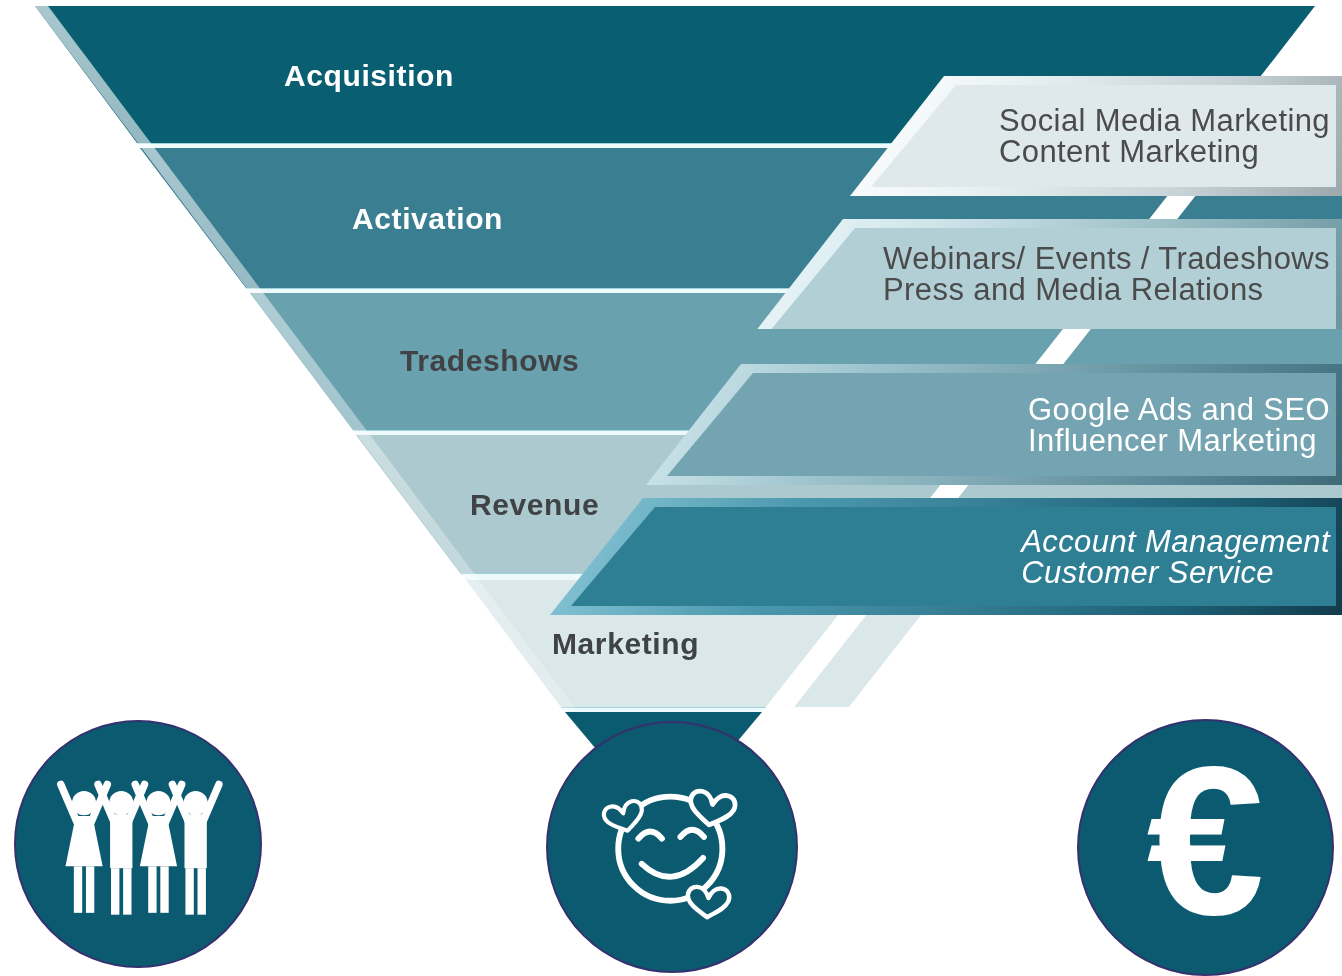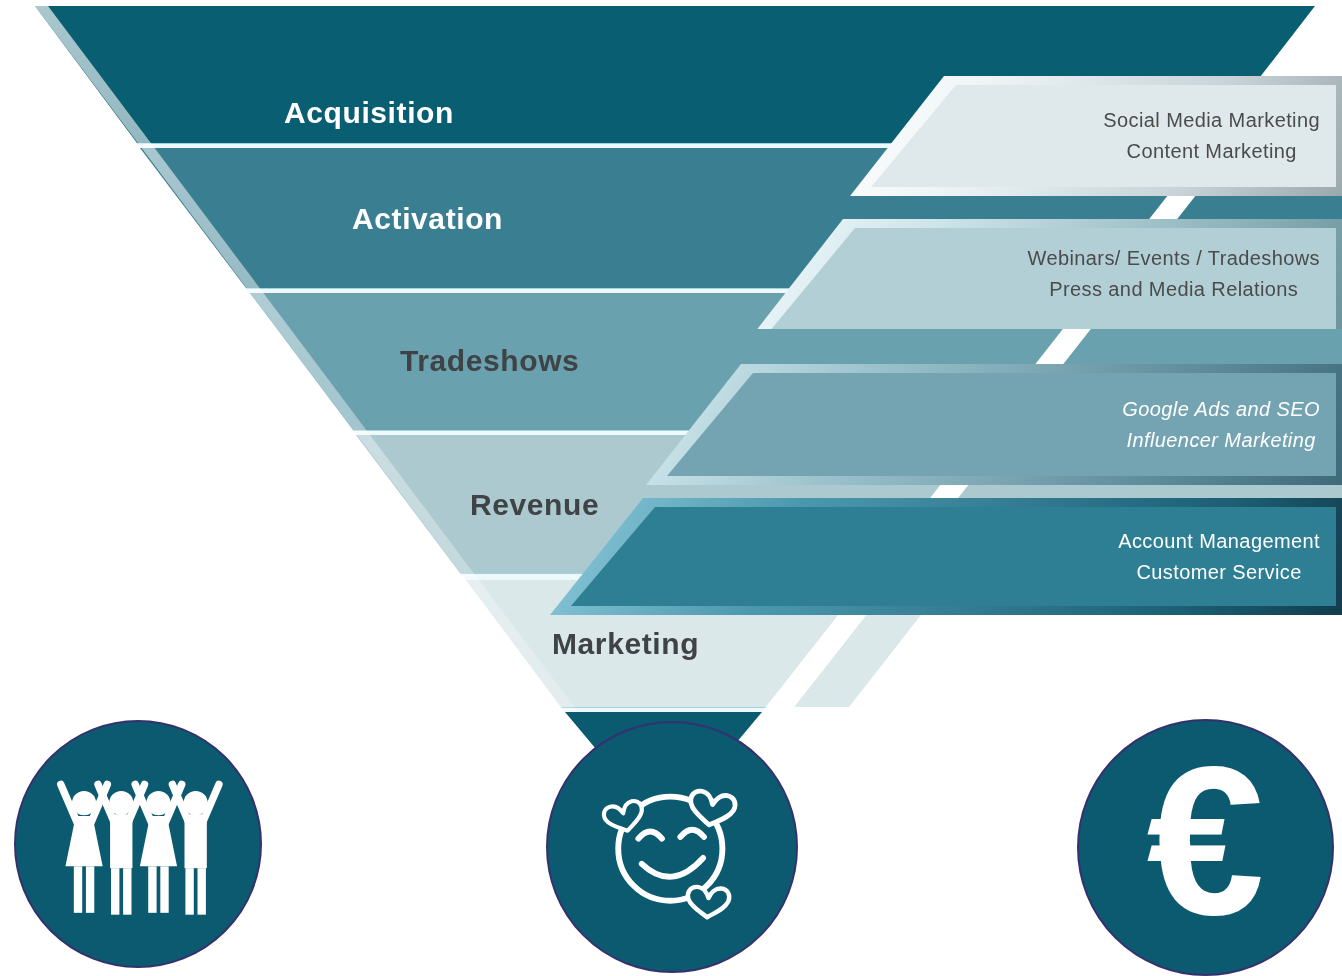--- a/index.html
+++ b/index.html
@@ -37,37 +37,37 @@
   .edgeL{left:35px;top:6px;width:545px;height:706px;z-index:3;
          background:linear-gradient(rgba(255,255,255,.65),rgba(255,255,255,.2));
          clip-path:polygon(0 0,13px 0,543px 706px,530px 706px);}
 
   
   .flabel{position:absolute;font-weight:bold;font-size:30px;letter-spacing:.6px;z-index:6;}
 
   
   .tab{position:absolute;z-index:5;}
   .tab .inner{position:absolute;left:0;top:0;width:100%;height:100%;}
-  .tabtext{position:absolute;right:22px;top:50%;transform:translateY(-50%);
-           text-align:center;font-size:20px;line-height:31px;letter-spacing:.4px;z-index:2;}
+  .tabtext{position:absolute;right:12px;top:50%;transform:translateY(-50%);
+           text-align:left;font-size:31px;line-height:31px;letter-spacing:.4px;z-index:2;}
   .tab1{left:850px;top:76px;width:492px;height:120px;
         background:linear-gradient(115deg,#ffffff 0%,#eef5f7 25%,#c7d3d7 70%,#9ba8ac 100%);
         clip-path:polygon(94px 0,492px 0,492px 120px,0 120px);}
   .tab1 .inner{clip-path:polygon(106px 9px,486px 9px,486px 111px,21px 111px);}
   .tab2{left:748px;top:219px;width:594px;height:110px;
         background:linear-gradient(115deg,#f2fafc 0%,#cde4e9 30%,#8fb4bc 75%,#6d949d 100%);
         clip-path:polygon(95px 0,594px 0,594px 122px,0 122px);}
   .tab2 .inner{clip-path:polygon(107px 9px,588px 9px,588px 113px,21px 113px);}
   .tab3{left:646px;top:364px;width:696px;height:121px;
         background:linear-gradient(115deg,#d6ebf0 0%,#9cc3cd 30%,#5d8b99 75%,#3f6b79 100%);
         clip-path:polygon(95px 0,696px 0,696px 121px,0 121px);}
   .tab3 .inner{clip-path:polygon(107px 9px,690px 9px,690px 112px,21px 112px);}
   .tab4{left:550px;top:498px;width:792px;height:117px;
         background:linear-gradient(115deg,#8ecadb 0%,#4b98ad 30%,#1d6076 80%,#123c4c 100%);
-        clip-path:polygon(93px 0,792px 0,792px 117px,0 117px);}
+        clip-path:polygon(93px 0,792px 0,792px 117px,0 117px);font-style:italic;}
   .tab4 .inner{clip-path:polygon(105px 9px,786px 9px,786px 108px,21px 108px);}
 
   
   .circle{position:absolute;border-radius:50%;border:2px solid #35316f;z-index:8;
           display:flex;align-items:center;justify-content:center;}
   .c1{left:14px;top:720px;width:244px;height:244px;}
   .c2{left:546px;top:721px;width:248px;height:248px;}
   .c3{left:1077px;top:719px;width:253px;height:253px;}
   .euro{color:#ffffff;font-size:212px;font-weight:bold;line-height:1;margin-top:-14px;}
 </style>
@@ -83,21 +83,21 @@
 <div class="band tip" style="background-color: rgb(10, 90, 112);"></div>
 
 <div class="sep sep1"></div>
 <div class="sep sep2"></div>
 <div class="sep sep3"></div>
 <div class="sep sep4"></div>
 <div class="sep sep5"></div>
 <div class="abs slash"></div>
 <div class="abs edgeL"></div>
 
-<div class="flabel" style="left: 284px; top: 59px; color: rgb(255, 255, 255); margin-top: 37px;">Acquisition</div>
+<div class="flabel" style="left: 284px; top: 59px; color: rgb(255, 255, 255);">Acquisition</div>
 <div class="flabel" style="left: 332px; top: 202px; color: rgb(255, 255, 255); margin-left: 20px;">Activation</div>
 <div class="flabel" style="left: 400px; top: 344px; color: rgb(63, 67, 70);">Tradeshows</div>
 <div class="flabel" style="left: 470px; top: 488px; color: rgb(63, 67, 70);">Revenue</div>
 <div class="flabel" style="left: 552px; top: 627px; color: rgb(63, 67, 70);">Marketing</div>
 
 <div class="tab tab1">
   <div class="inner" style="background-color: rgb(223, 233, 236);"></div>
   <div class="tabtext" style="color: rgb(75, 75, 75);">
     <div>Social Media Marketing</div>
     <div>Content Marketing</div>
@@ -105,21 +105,21 @@
 </div>
 <div class="tab tab2">
   <div class="inner" style="background-color: rgb(178, 207, 214);"></div>
   <div class="tabtext" style="color: rgb(75, 75, 75);">
     <div>Webinars/ Events / Tradeshows</div>
     <div>Press and Media Relations</div>
   </div>
 </div>
 <div class="tab tab3">
   <div class="inner" style="background-color: rgb(116, 164, 178);"></div>
-  <div class="tabtext" style="color: rgb(255, 255, 255); font-style: italic;">
+  <div class="tabtext" style="color: rgb(255, 255, 255);">
     <div>Google Ads and SEO</div>
     <div>Influencer Marketing</div>
   </div>
 </div>
 <div class="tab tab4">
   <div class="inner" style="background-color: rgb(46, 126, 148);"></div>
   <div class="tabtext" style="color: rgb(255, 255, 255);">
     <div>Account Management</div>
     <div>Customer Service</div>
   </div>

